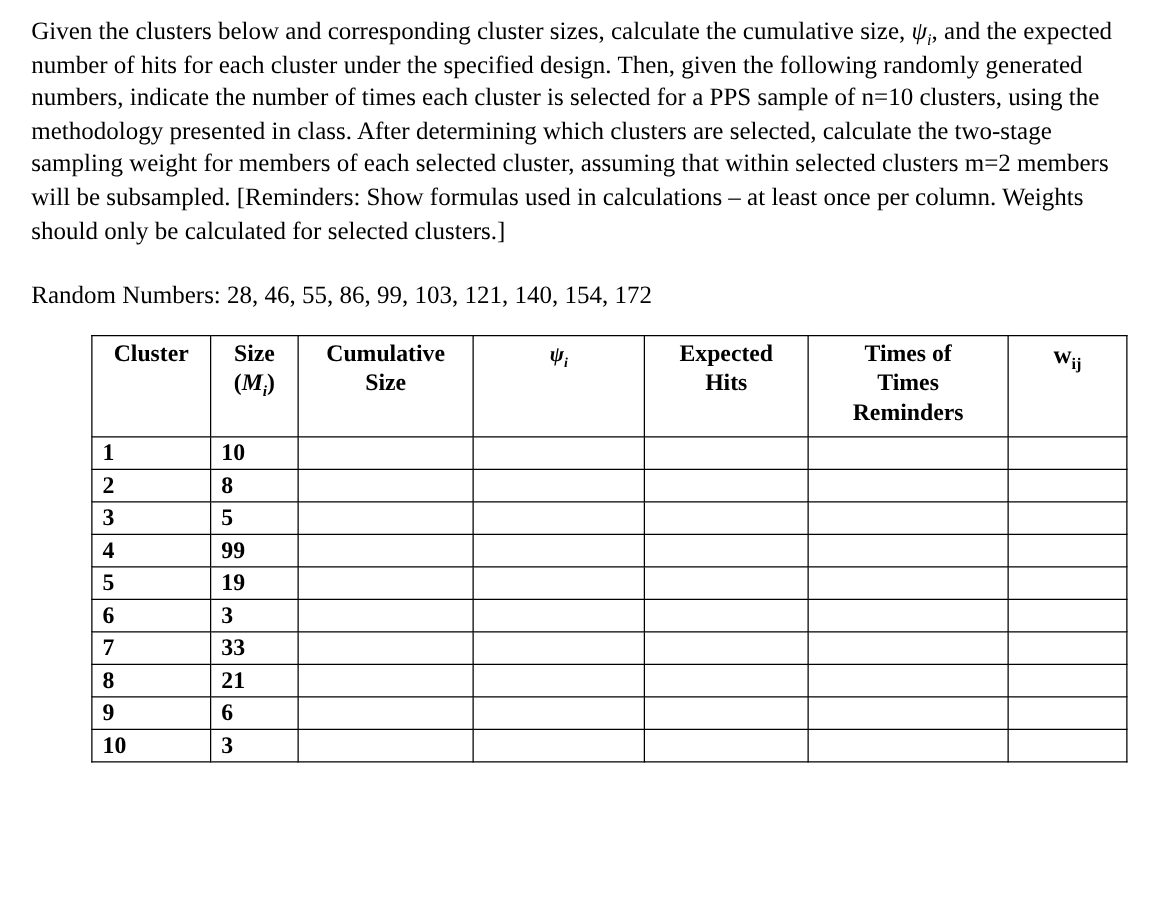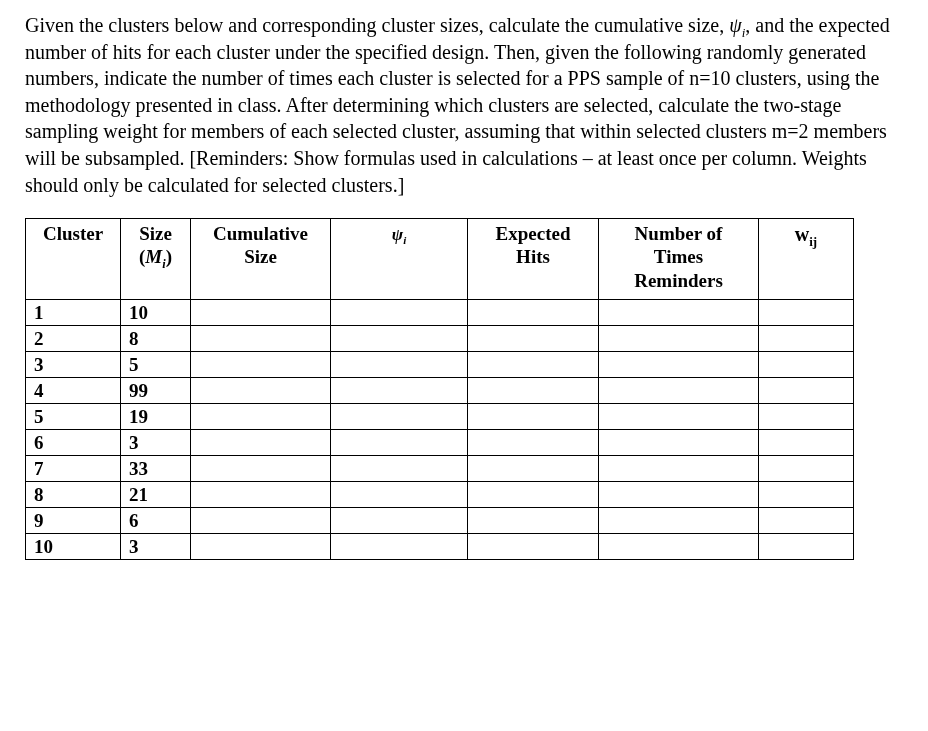--- a/index.html
+++ b/index.html
@@ -33,20 +33,21 @@
   .random-line {
     margin-top: 27px;
     font-size: 20px;
   }
   table.pps {
     margin-top: 20px;
     border-collapse: collapse;
     table-layout: fixed;
     width: 828px;
     font-size: 19px;
+    margin-left: 48px;
   }
   table.pps th,
   table.pps td {
     border: 1.5px solid #000000;
     vertical-align: top;
   }
   table.pps th {
     font-weight: bold;
     text-align: center;
     padding: 3px 2px;
@@ -72,39 +73,40 @@
   }
   .nowrap { white-space: nowrap; }
 </style>
 </head>
 <body>
 
 <div class="page">
 
   <p class="para"><span>Given the clusters below and corresponding cluster sizes, calculate the cumulative size, </span><span class="math-inline nowrap"><span>ψ</span><sub>i</sub></span><span>, and the expected number of hits for each cluster under the specified design. Then, given the following randomly generated numbers, indicate the number of times each cluster is selected for a PPS sample of n=10 clusters, using the methodology presented in class. After determining which clusters are selected, calculate the two-stage sampling weight for members of each selected cluster, assuming that within selected clusters m=2 members will be subsampled. [Reminders: Show formulas used in calculations – at least once per column. Weights should only be calculated for selected clusters.]</span></p>
 
+  <p class="random-line"><span>Random Numbers:</span> <span>28, 46, 55, 86, 99, 103, 121, 140, 154, 172</span></p>
 
   <table class="pps">
     <colgroup>
       <col style="width:95px">
       <col style="width:70px">
       <col style="width:140px">
       <col style="width:137px">
       <col style="width:131px">
       <col style="width:160px">
       <col style="width:95px">
     </colgroup>
     <thead>
       <tr>
         <th><span>Cluster</span></th>
         <th><span>Size</span><br><span class="nowrap"><span>(</span><span class="mi-italic">M</span><sub class="mi-italic">i</sub><span>)</span></span></th>
         <th><span>Cumulative</span><br><span>Size</span></th>
         <th><span class="psi-head nowrap"><span>ψ</span><sub>i</sub></span></th>
         <th><span>Expected</span><br><span>Hits</span></th>
-        <th><span>Number of</span><br><span>Times</span><br><span>Reminders</span></th>
+        <th><span>Times of</span><br><span>Times</span><br><span>Reminders</span></th>
         <th><span class="w-head nowrap"><span>w</span><sub>ij</sub></span></th>
       </tr>
     </thead>
     <tbody>
       <tr>
         <td>1</td>
         <td>10</td>
         <td></td>
         <td></td>
         <td></td>

